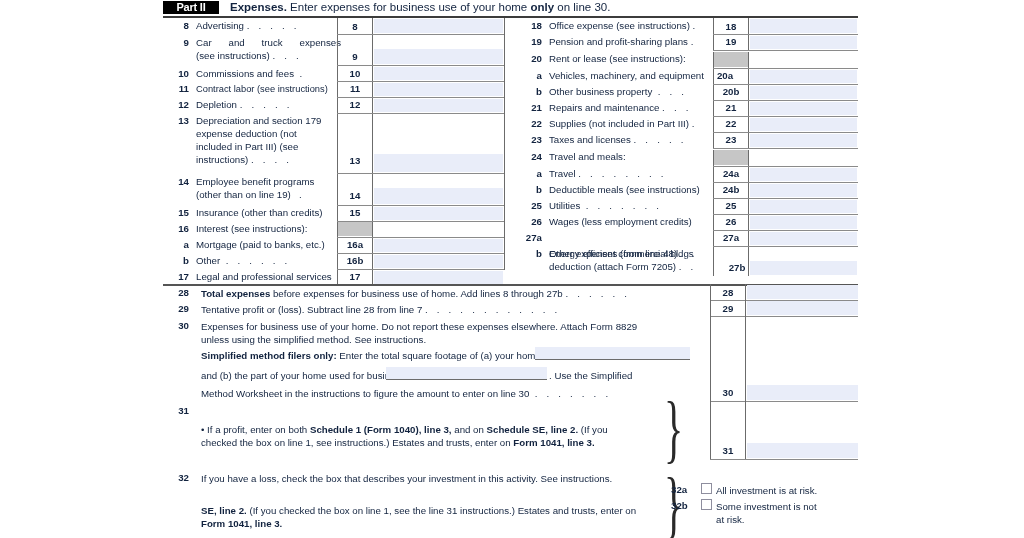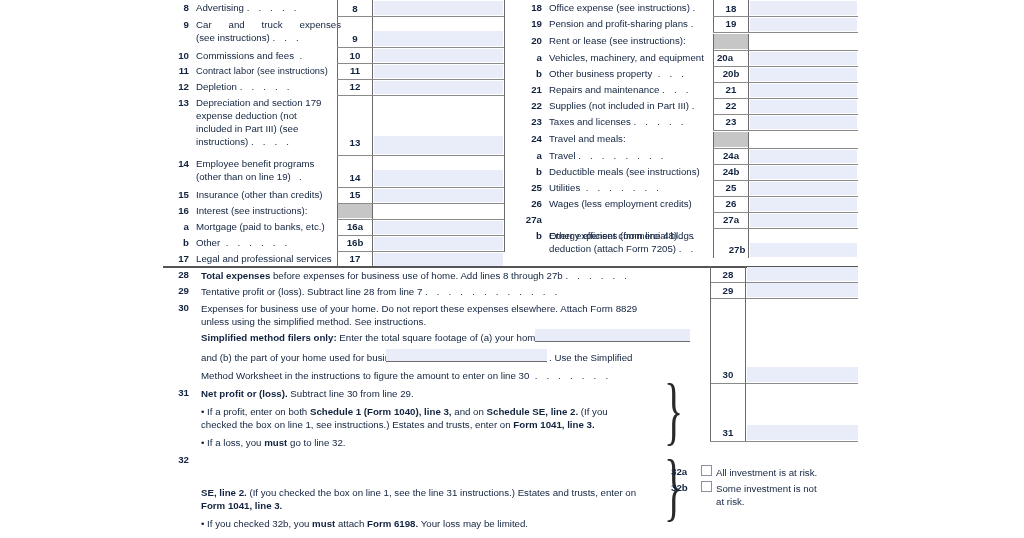--- a/index.html
+++ b/index.html
@@ -34,20 +34,26 @@
   .hr2{position:absolute;background:#555;height:1.6px;}
   .blank{position:absolute;background:#e9edf9;border-bottom:1px solid #6b6b6b;}
   .brace{position:absolute;font-size:40px;line-height:1;color:#2a2a2a;font-family:"Liberation Serif",serif;font-weight:300;}
   .cbx{position:absolute;width:9px;height:9px;border:1px solid #8e8e9e;background:#fff;}
 </style>
 </head>
 <body>
 
 <div id="form">
 
+  <div id="part2">
+    <div class="tag">Part II</div>
+    <div class="ttl">
+      <span class="b">Expenses.</span><span> Enter expenses for business use of your home </span><span class="b">only</span><span> on line 30.</span>
+    </div>
+  </div>
 
   <div id="cols">
 
     <div class="col colL">
 
       <div class="num" style="top:2px">8</div>
       <div class="txt" style="top:2px;width:138px"><span>Advertising</span> <span class="dots">.   .    .    .    .</span></div>
       <div class="bx" style="left:174px;top:0px;width:36px;height:16px;"></div>
       <div class="bxn" style="left:174px;top:3px;width:36px">8</div>
       <div class="amt" style="left:211px;top:1px;width:129px;height:14px"></div>
@@ -269,31 +275,30 @@
     <div class="ltxt" style="left:38px;top:99px;width:520px">and (b) the part of your home used for business:</div>
     <div class="blank" style="left:223px;top:97px;width:161px;height:12px"></div>
     <div class="ltxt" style="left:386px;top:99px;width:160px">. Use the Simplified</div>
     <div class="ltxt" style="left:38px;top:117px;width:510px"><span>Method Worksheet in the instructions to figure the amount to enter on line 30</span> &nbsp;<span class="dots">.    .    .    .    .    .    .</span></div>
     <div class="bx" style="left:547px;top:46px;width:36px;height:85px"></div>
     <div class="bxn" style="left:547px;top:117px;width:36px">30</div>
     <div class="amt" style="left:584px;top:115px;width:111px;height:15px"></div>
     <div class="hr thick" style="left:547px;top:131px;width:148px"></div>
 
     <div class="lnum" style="left:0px;top:135px">31</div>
-    <div class="ltxt" style="left:38px;top:135px;width:490px"><span class="b">Net profit or (loss).</span><span> Subtract line 30 from line 29.</span></div>
     <div class="ltxt" style="left:38px;top:153px;width:490px"><span>• If a profit, enter on both </span><span class="b">Schedule 1 (Form 1040), line 3,</span><span> and on </span><span class="b">Schedule SE, line 2.</span><span> (If you</span></div>
     <div class="ltxt" style="left:38px;top:166px;width:490px"><span>checked the box on line 1, see instructions.) Estates and trusts, enter on </span><span class="b">Form 1041, line 3.</span></div>
-    <div class="ltxt" style="left:38px;top:184px;width:490px"><span>• If a loss, you </span><span class="b">must</span><span>  go to line 32.</span></div>
     <div class="brace" style="left:501px;top:139px;transform:scaleY(1.9)">}</div>
     <div class="bx" style="left:547px;top:131px;width:36px;height:58px"></div>
     <div class="bxn" style="left:547px;top:175px;width:36px">31</div>
     <div class="amt" style="left:584px;top:173px;width:111px;height:15px"></div>
     <div class="hr thick" style="left:547px;top:189px;width:148px"></div>
 
     <div class="lnum" style="left:0px;top:202px">32</div>
+    <div class="ltxt" style="left:38px;top:202px;width:520px">If you have a loss, check the box that describes your investment in this activity. See instructions.</div>
     <div class="ltxt" style="left:38px;top:234px;width:480px"><span class="b">SE, line 2.</span><span> (If you checked the box on line 1, see the line 31 instructions.) Estates and trusts, enter on</span></div>
     <div class="ltxt" style="left:38px;top:247px;width:480px"><span class="b">Form 1041, line 3.</span></div>
     <div class="ltxt" style="left:38px;top:265px;width:480px"><span>• If you checked 32b, you </span><span class="b">must</span><span> attach </span><span class="b">Form 6198.</span><span> Your loss may be limited.</span></div>
     <div class="brace" style="left:501px;top:215px;transform:scaleY(1.9)">}</div>
 
     <div class="lnum" style="left:508px;top:214px;width:24px;text-align:left">32a</div>
     <div class="cbx" style="left:538px;top:213px"></div>
     <div class="ltxt" style="left:553px;top:214px;width:145px">All investment is at risk.</div>
     <div class="lnum" style="left:508px;top:230px;width:24px;text-align:left">32b</div>
     <div class="cbx" style="left:538px;top:229px"></div>

